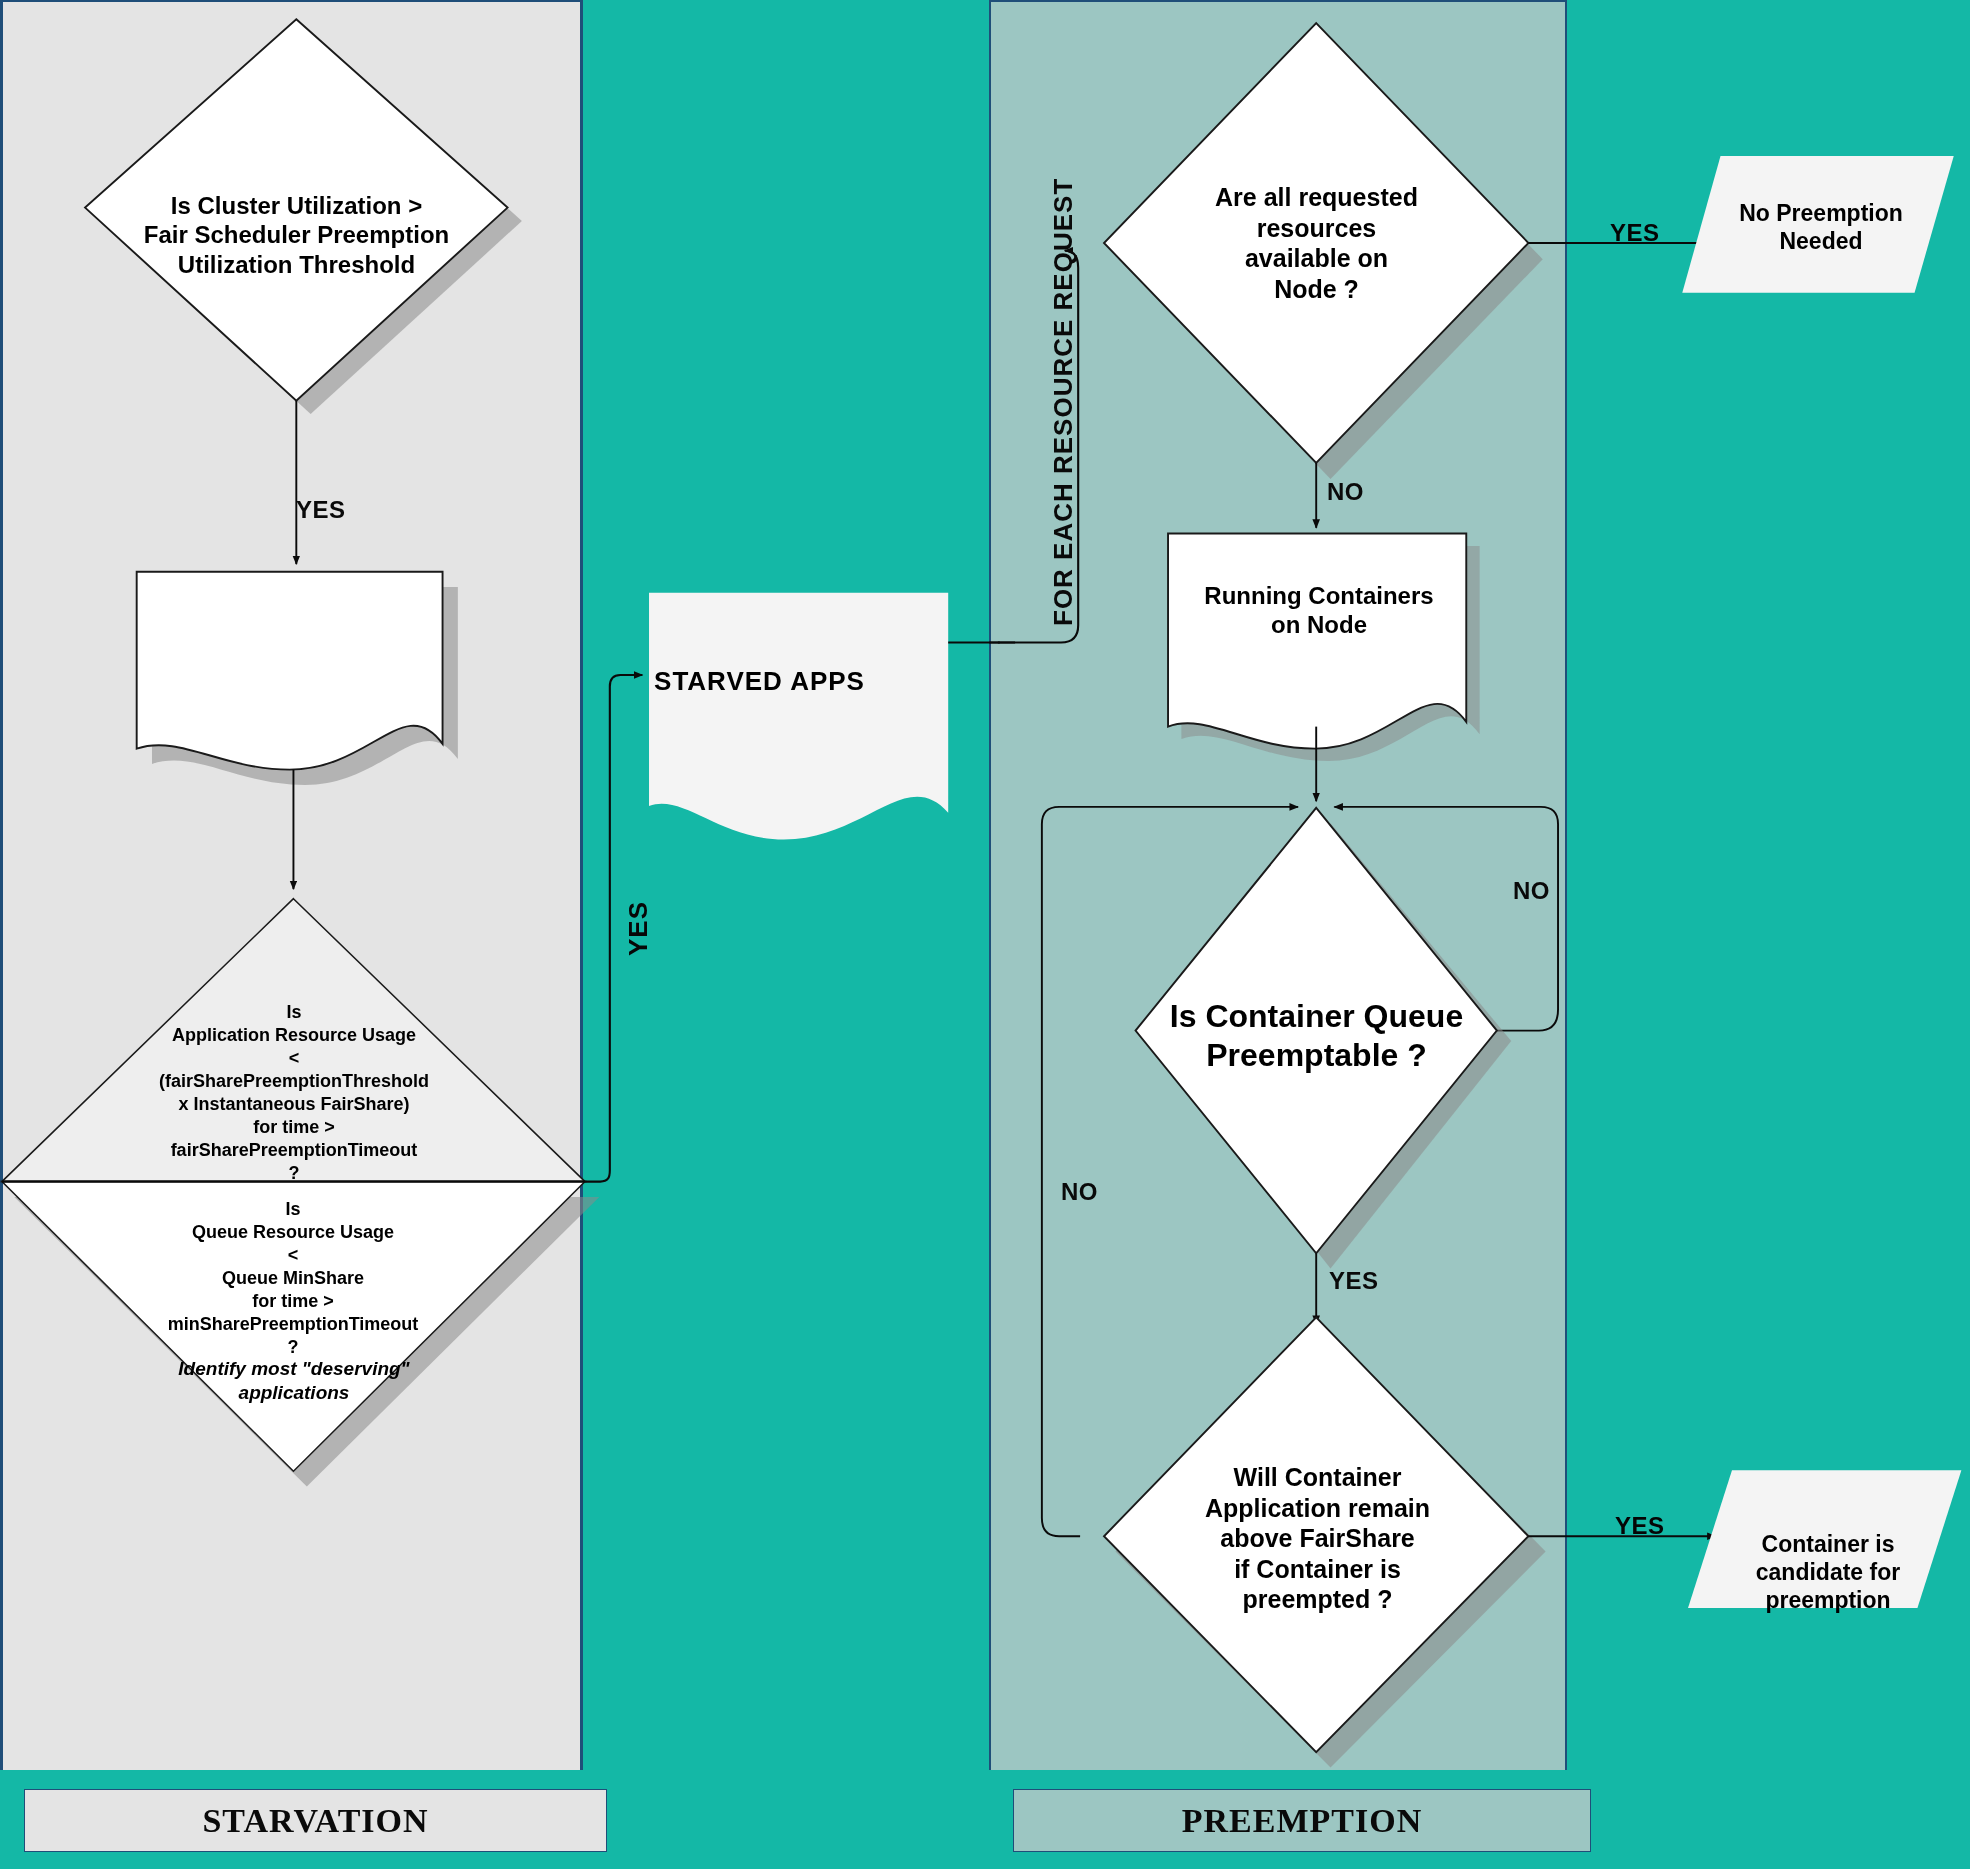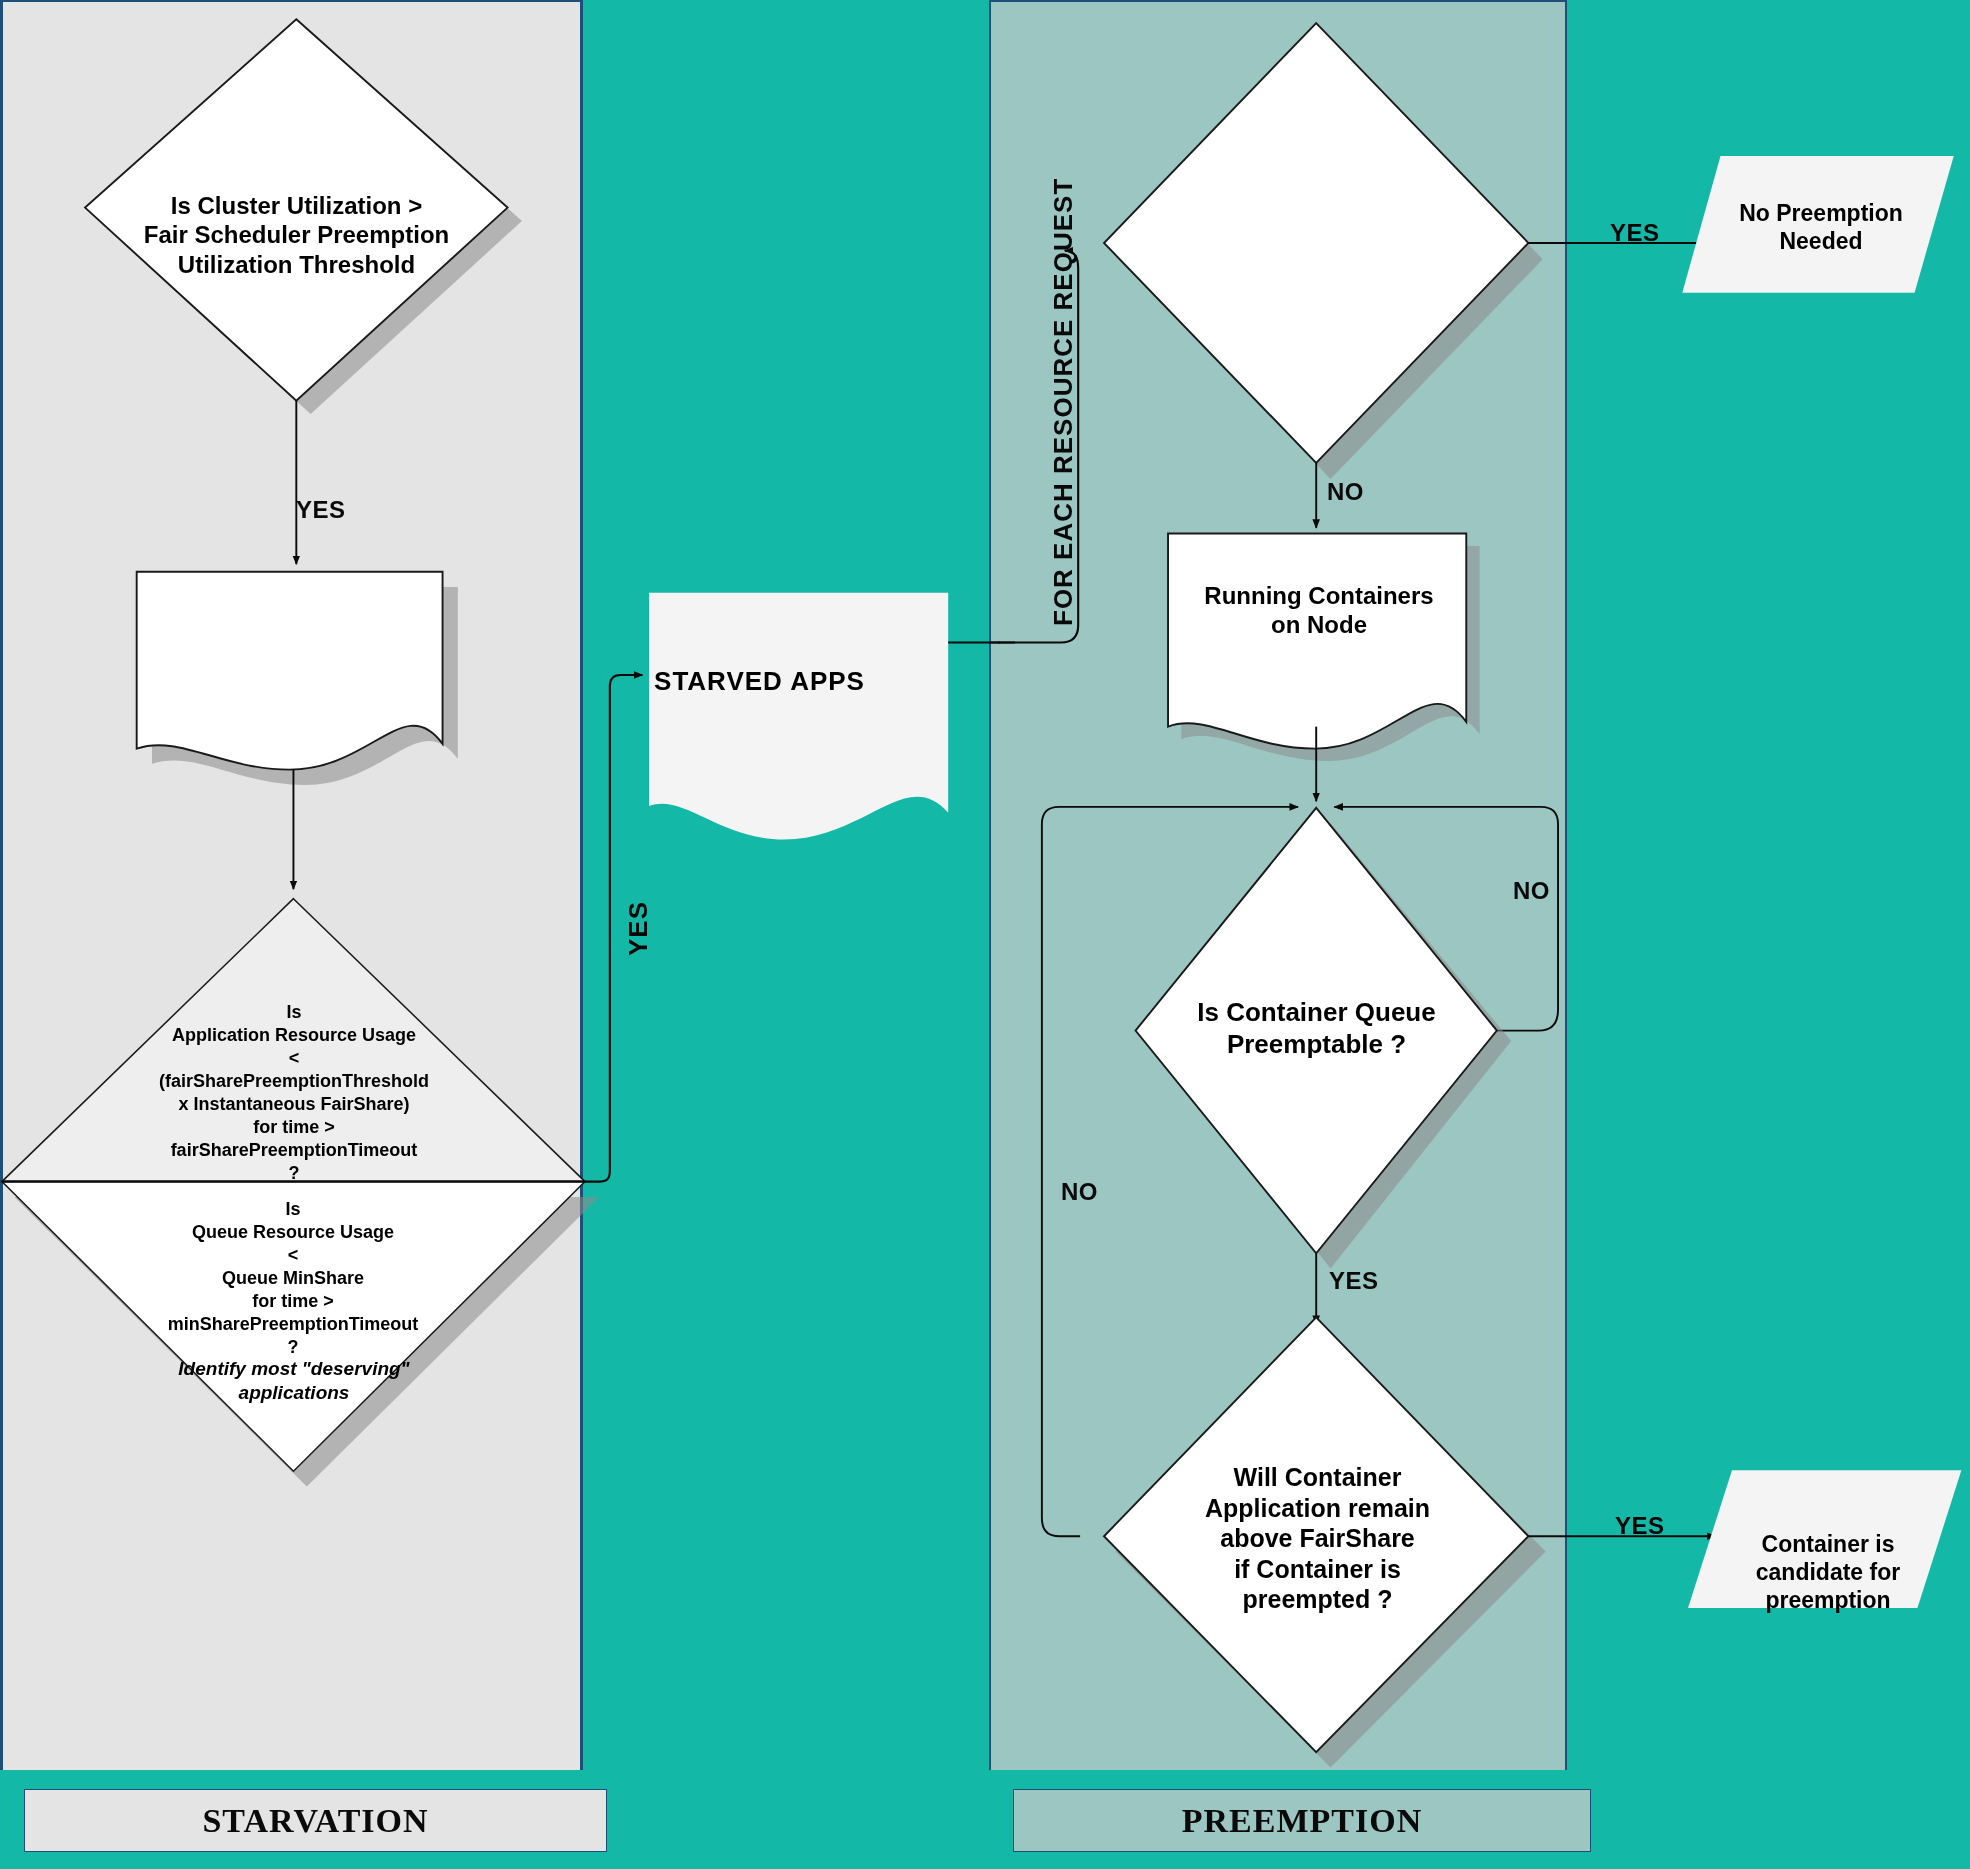--- a/index.html
+++ b/index.html
@@ -187,28 +187,32 @@
 Queue MinShare
 for time &gt;
 minSharePreemptionTimeout
 ?</div>
 
   <div class="tx italic" style="left:105px; top:1357px; width:378px; font-size:19px; line-height:1.28;">Identify most "deserving"
 applications</div>
 
   <div class="tx" style="left:610px; top:666px; width:299px; font-size:26px; letter-spacing:1px;">STARVED APPS</div>
 
+  <div class="tx" style="left:1161px; top:182px; width:311px; font-size:25px;">Are all requested
+resources
+available on
+Node ?</div>
 
   <div class="tx" style="left:1711px; top:199px; width:220px; font-size:23px;">No Preemption
 Needed</div>
 
   <div class="tx" style="left:1178px; top:581px; width:282px; font-size:24px;">Running Containers
 on Node</div>
 
-  <div class="tx" style="left:1161px; top:997px; width:311px; font-size:26px;">Is Container Queue
+  <div class="tx" style="left:1161px; top:997px; width:311px; font-size:32px;">Is Container Queue
 Preemptable ?</div>
 
   <div class="tx" style="left:1174px; top:1462px; width:287px; font-size:25px;">Will Container
 Application remain
 above FairShare
 if Container is
 preempted ?</div>
 
   <div class="tx" style="left:1725px; top:1530px; width:206px; font-size:23px;">Container is
 candidate for

